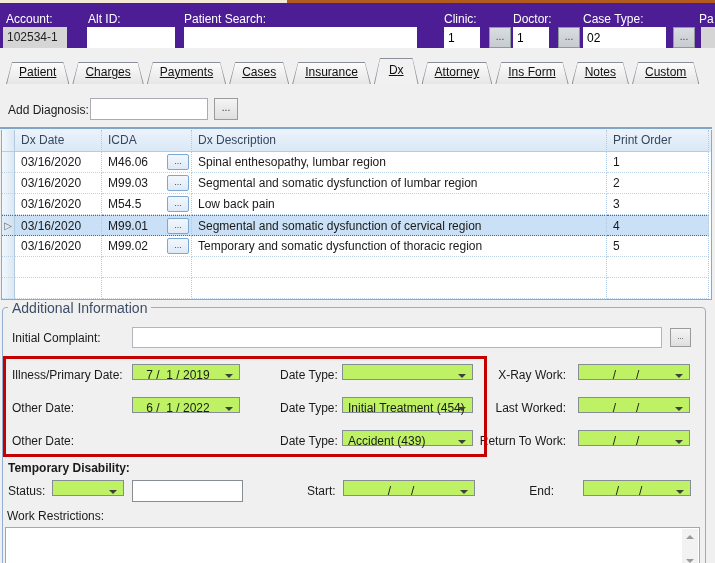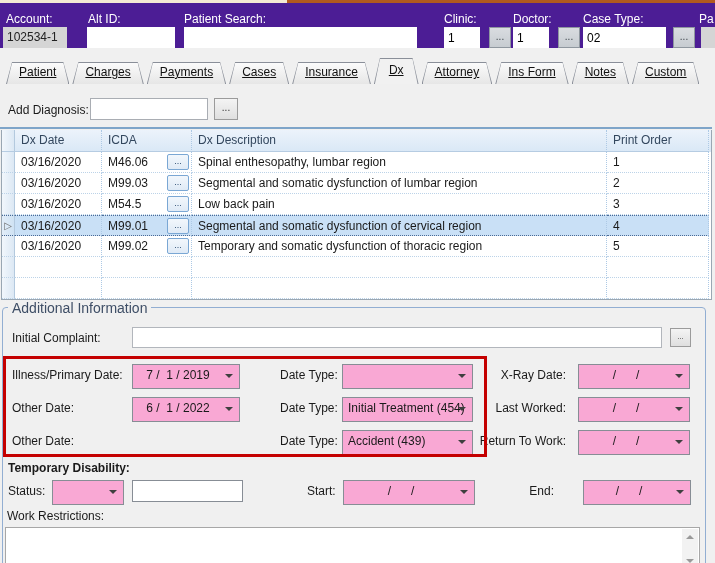--- a/index.html
+++ b/index.html
@@ -70,21 +70,21 @@
             background:#fff;box-sizing:border-box;font-family:"Liberation Sans",sans-serif;font-size:12px;padding:0 4px;}
   .ic-browse{position:absolute;left:670px;top:328px;width:21px;height:19px;box-sizing:border-box;
              background:linear-gradient(#f4f4f4,#dfdfdf);border:1px solid #9b9b9b;color:#333;
              font-size:8px;text-align:center;line-height:16px;}
 
   .red-box{position:absolute;left:3px;top:356px;width:484px;height:101px;box-sizing:border-box;
            border:3px solid #c40000;z-index:3;pointer-events:none;}
 
   .drow{position:absolute;left:0;height:22px;width:715px;}
   .dlabel{position:absolute;left:12px;top:4px;white-space:nowrap;}
-  .picker,.combo{position:absolute;top:0;height:25px;background:#f9a8d4;border:1px solid #878d95;
+  .picker,.combo{position:absolute;top:0;height:16px;background:#bef264;border:1px solid #878d95;
                  box-sizing:border-box;cursor:default;}
   .picker .val{display:block;text-align:center;line-height:20px;white-space:pre;padding-right:16px;}
   .combo .val{display:block;line-height:20px;padding-left:5px;padding-right:17px;white-space:nowrap;overflow:hidden;}
   .dd-arrow{position:absolute;right:6px;top:9px;width:0;height:0;
             border-left:4px solid transparent;border-right:4px solid transparent;border-top:4px solid #3f3f3f;}
   .left-picker{left:132px;width:108px;}
   .dtlabel{position:absolute;left:280px;top:4px;}
   .combo.dt{left:342px;width:131px;}
   .rlabel{position:absolute;left:460px;width:106px;top:4px;text-align:right;white-space:nowrap;}
   .right-picker{left:578px;width:112px;}
@@ -252,21 +252,21 @@
       <div class="drow" style="top: 364px;">
         <span class="dlabel">Illness/Primary Date:</span>
         <div class="picker left-picker">
           <span class="val">7 /  1 / 2019</span>
           <i class="dd-arrow"></i>
         </div>
         <span class="dtlabel">Date Type:</span>
         <div class="combo dt">
           <i class="dd-arrow"></i>
         </div>
-        <span class="rlabel">X-Ray Date:</span>
+        <span class="rlabel">X-Ray Work:</span>
         <div class="picker right-picker">
           <span class="val">/      /</span>
           <i class="dd-arrow"></i>
         </div>
       </div>
       <div class="drow" style="top: 397px;">
         <span class="dlabel">Other Date:</span>
         <div class="picker left-picker">
           <span class="val">6 /  1 / 2022</span>
           <i class="dd-arrow"></i>

